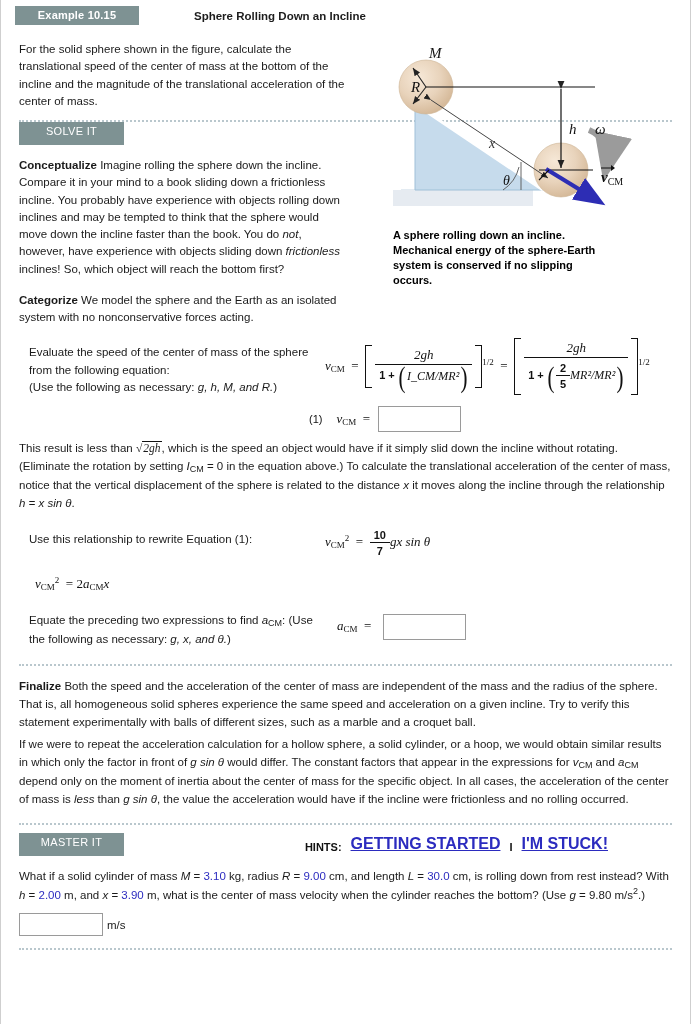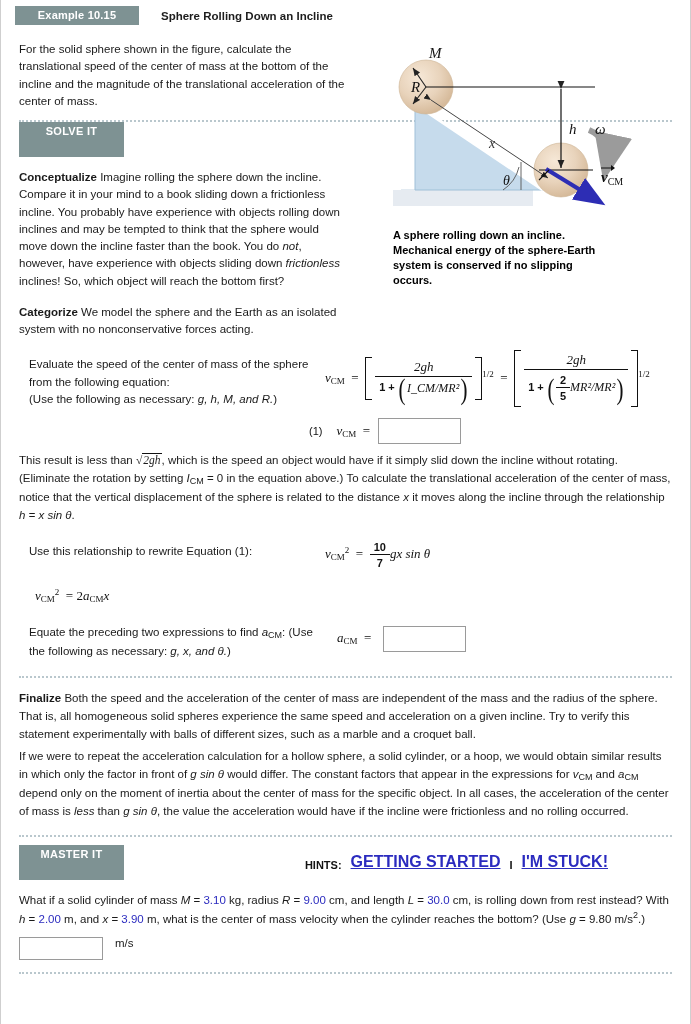--- a/index.html
+++ b/index.html
@@ -24,20 +24,21 @@
     border-left: 1px solid #cfcfcf;
     border-right: 1px solid #cfcfcf;
     background: #fff;
   }
 
   
   .example-head {
     display: flex;
     align-items: center;
     padding: 6px 0 4px 14px;
+    gap: 33px;
   }
   .example-tag {
     background: #7e9293;
     color: #ffffff;
     font-weight: bold;
     font-size: 11px;
     letter-spacing: .2px;
     padding: 3px 14px 4px 14px;
     min-width: 96px;
     text-align: center;
@@ -62,23 +63,23 @@
   .dotted {
     border-top: 2px dotted #b9c7cd;
     margin: 10px 18px 0 18px;
     height: 0;
   }
 
   
   .section-tag {
     background: #7e9293;
     color: #fff;
-    font-weight: bold;
+    font-weight: normal;
     font-size: 11px;
-    padding: 3px 0 20px 0;
+    padding: 3px 0 8px 0;
     width: 105px;
     text-align: center;
     letter-spacing: .3px;
     margin-left: 18px;
   }
 
   
   .figure-wrap {
     position: absolute;
     left: 392px;
@@ -222,21 +223,22 @@
 
   .blue { color: #2b2bbf; }
 
   .q-text {
     margin: 12px 18px 0 18px;
     line-height: 1.55;
   }
   .answer-line {
     margin: 8px 0 0 18px;
     display: flex;
-    gap: 12px;
+    align-items: center;
+    gap: 4px;
     font-size: 11.5px;
   }
   .footer-dotted {
     border-top: 2px dotted #b9c7cd;
     margin: 12px 18px 0 18px;
   }
 </style>
 </head>
 <body>
 

